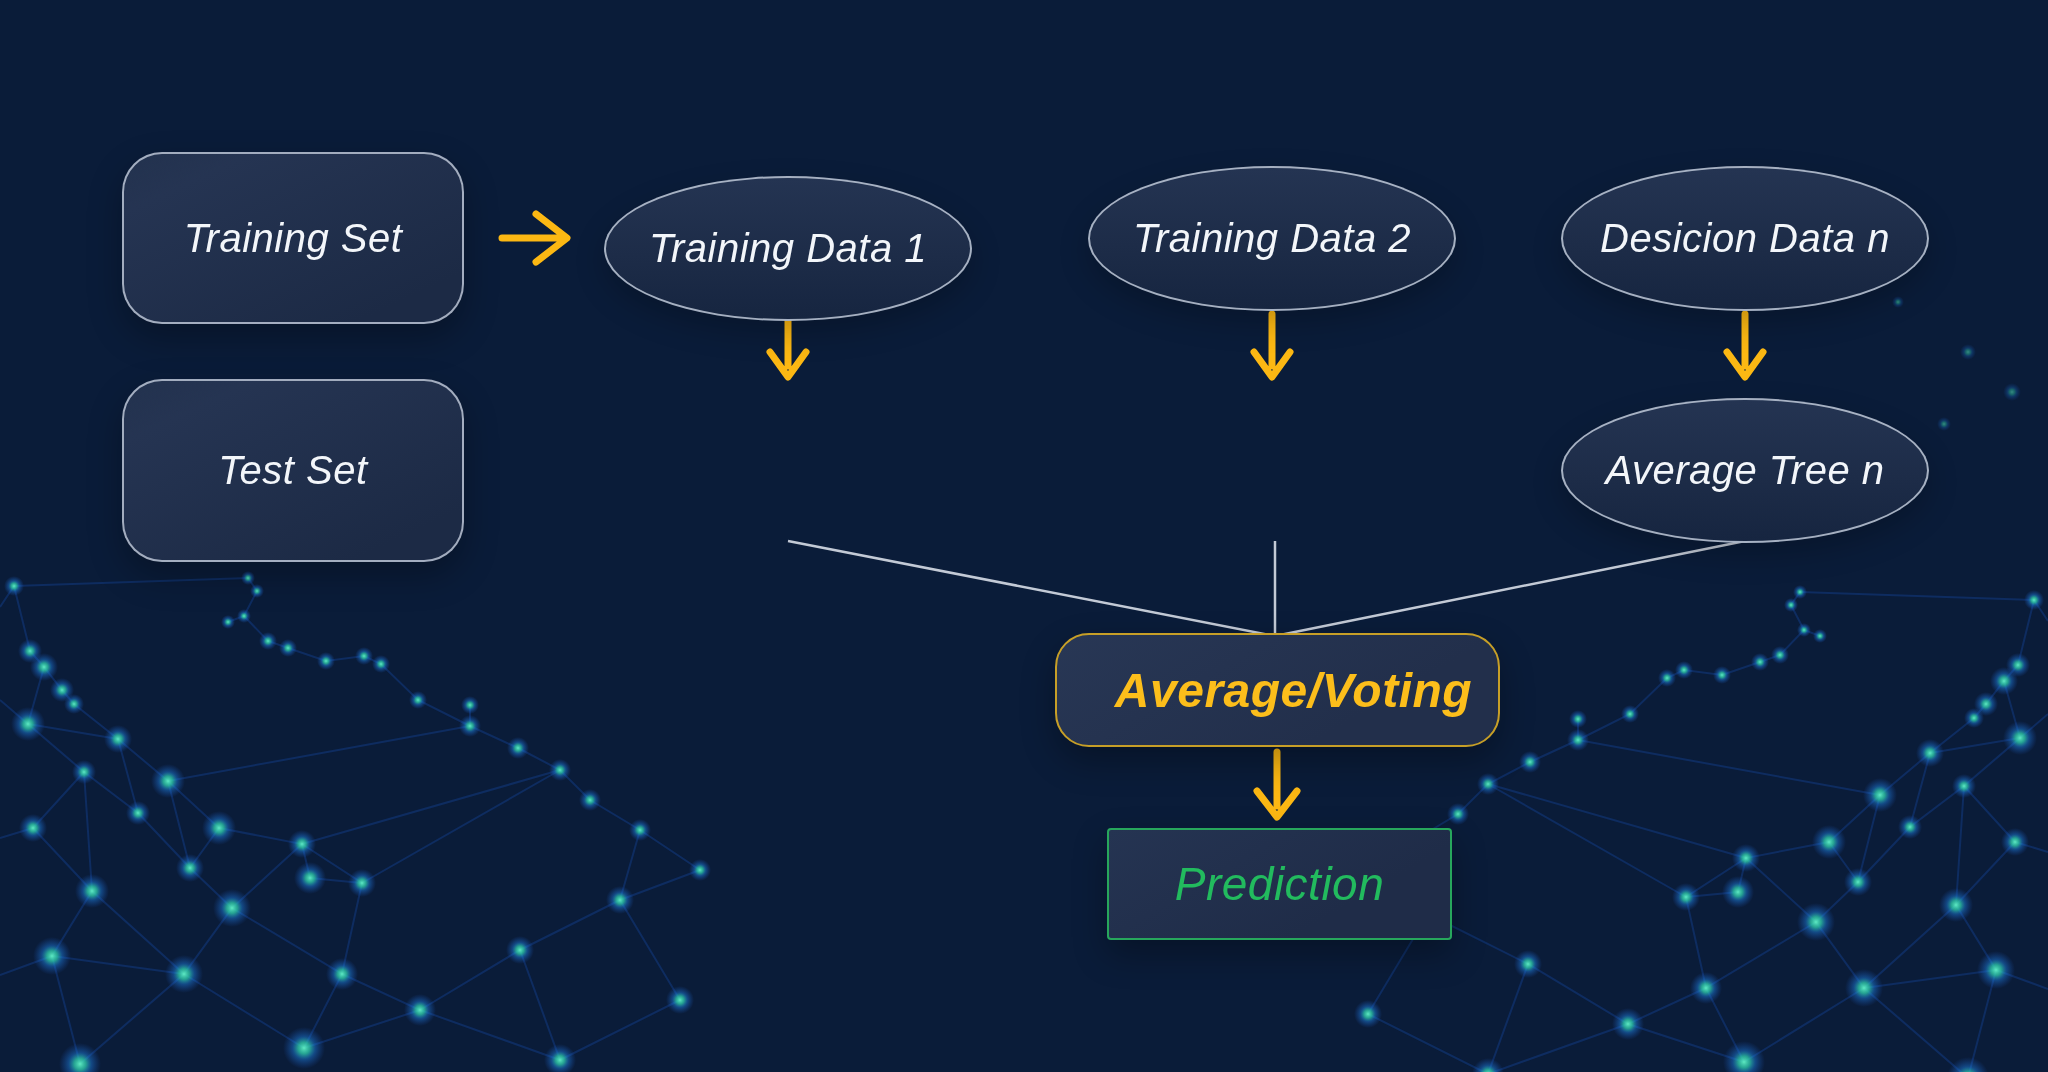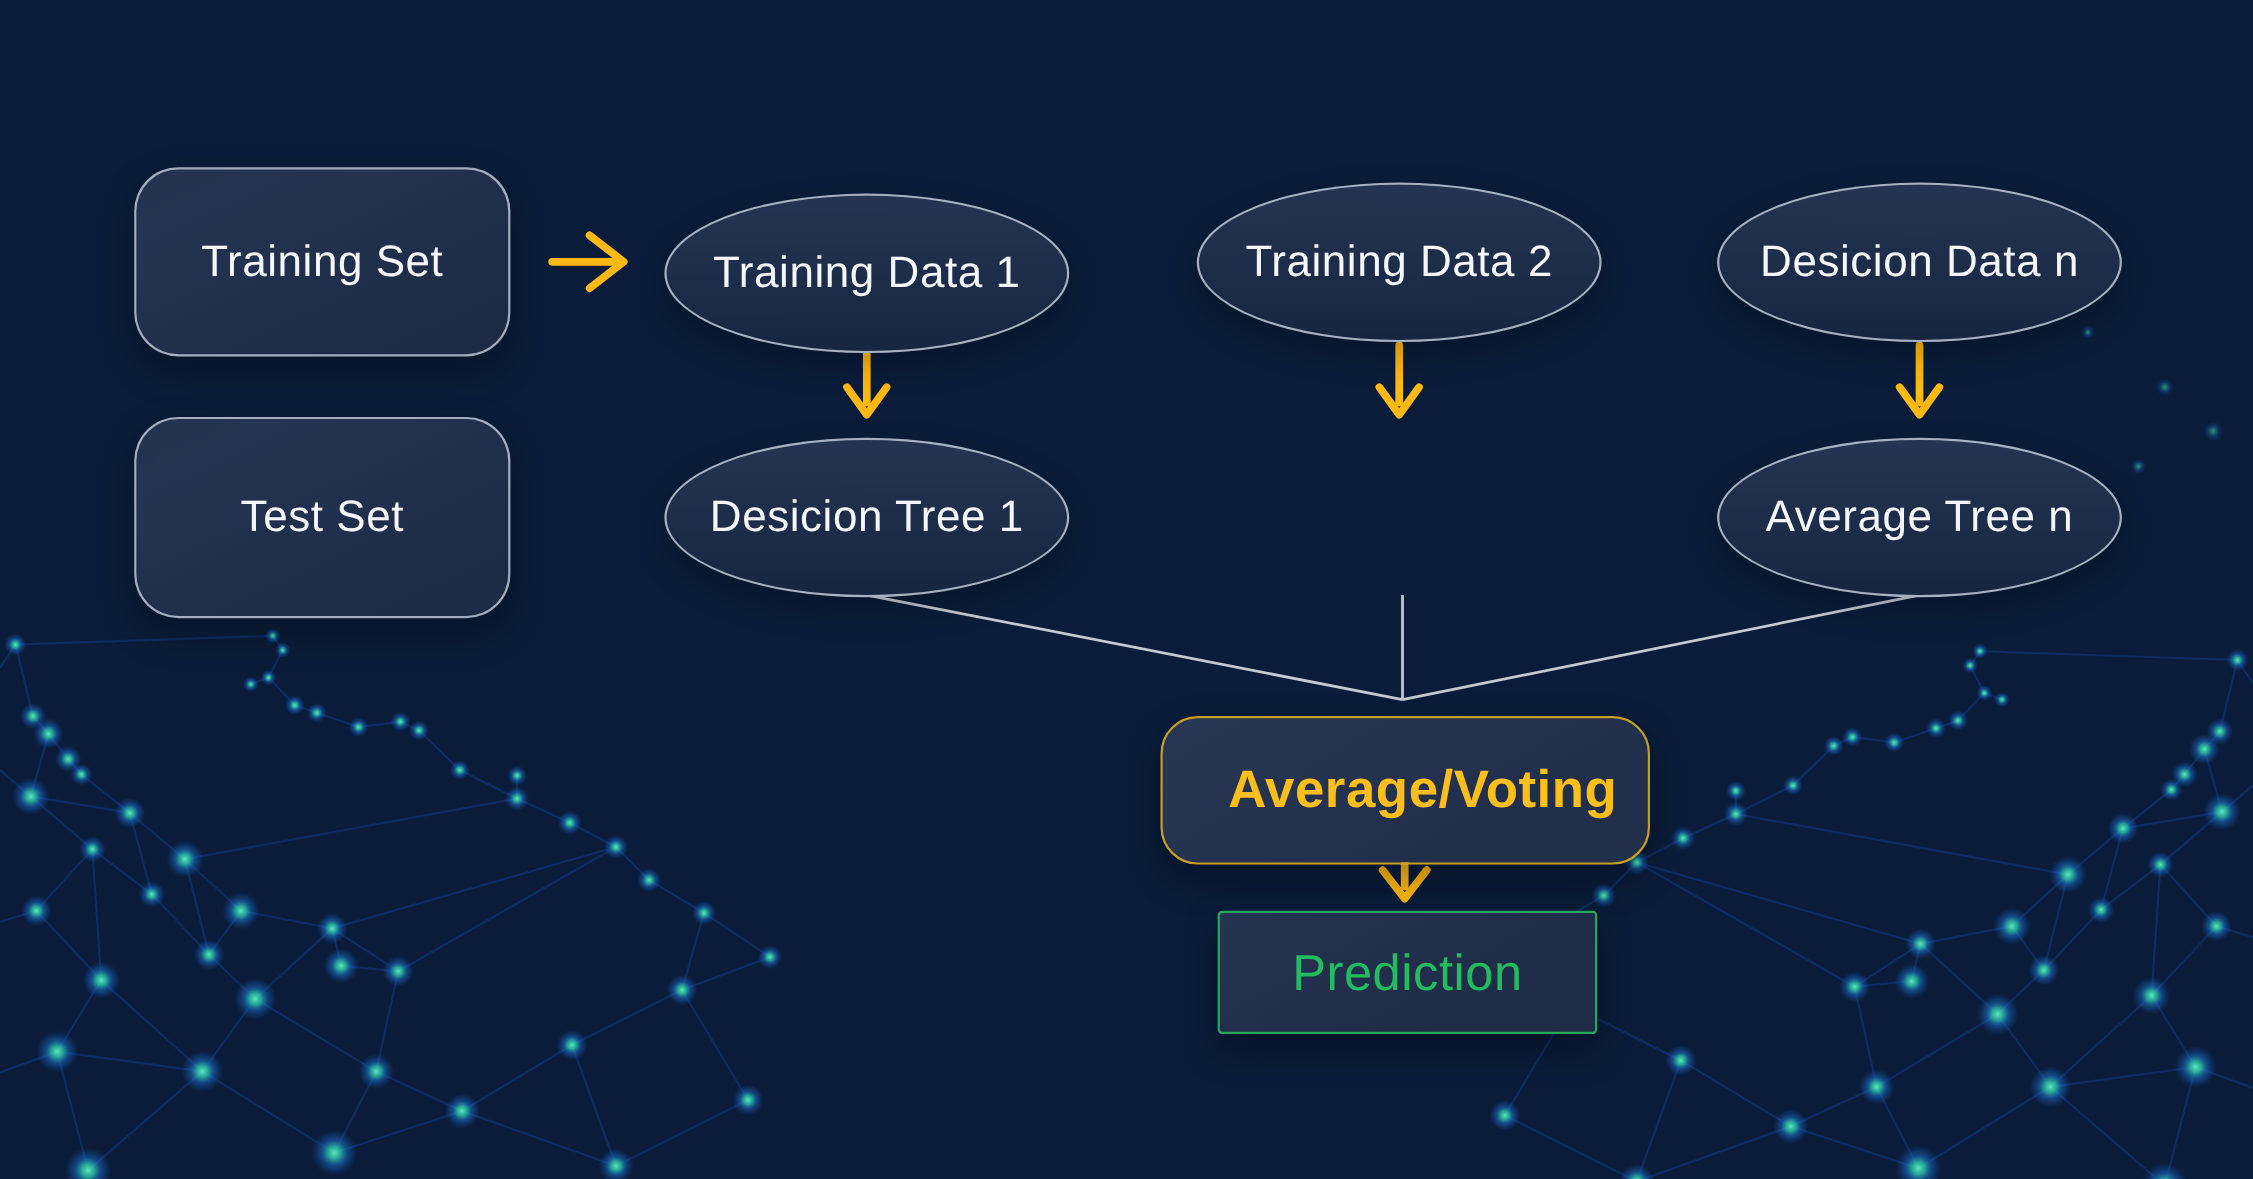--- a/index.html
+++ b/index.html
@@ -6,21 +6,21 @@
   .canvas{
     position:relative;width:2048px;height:1072px;overflow:hidden;
     background:#0a1c39;
     font-family:"Liberation Sans", sans-serif;
   }
   svg.layer{position:absolute;left:0;top:0;z-index:1;}
   svg.bg{z-index:0;}
   .node{
     position:absolute;display:flex;align-items:center;justify-content:center;
     box-sizing:border-box;z-index:2;text-align:center;
-    color:#f3f6fa;font-size:40px;font-weight:500;letter-spacing:.5px;
+    color:#f3f6fa;font-size:40px;font-weight:500;letter-spacing:.5px;font-style:italic;
   }
   .rect-node{
     border:2px solid rgba(200,209,224,.78);
     border-radius:40px;
     background:linear-gradient(155deg,#27365356 0%, #253452 18%, #1c2a45 85%);
     background-color:#20304c;
     box-shadow:0 14px 34px rgba(0,0,0,.28);
   }
   .ellipse-node{
     border:2px solid rgba(197,206,221,.82);
@@ -44,21 +44,21 @@
   }
   
   #training-set{left:122px;top:152px;width:342px;height:172px;}
   #test-set    {left:122px;top:379px;width:342px;height:183px;}
   #td1{left:604px; top:176px;width:368px;height:145px;}
   #td2{left:1088px;top:166px;width:368px;height:145px;}
   #td3{left:1561px;top:166px;width:368px;height:145px;}
   #dt1{left:604px; top:398px;width:368px;height:145px;}
   #dt2{left:1088px;top:398px;width:368px;height:145px;}
   #dt3{left:1561px;top:398px;width:368px;height:145px;}
-  #avg {left:1055px;top:651px;width:445px;height:135px;padding-left:32px;}
+  #avg {left:1055px;top:633px;width:445px;height:114px;padding-left:32px;}
   #pred{left:1107px;top:828px;width:345px;height:112px;}
 </style>
 </head>
 <body>
 
 <div class="canvas">
 
   <svg class="layer bg" width="2048" height="1072" viewBox="0 0 2048 1072">
     <defs>
       <radialGradient id="ng">
@@ -177,23 +177,20 @@
   <div class="node ellipse-node" id="td1">
     <span>Training Data 1</span>
   </div>
   <div class="node ellipse-node" id="td2">
     <span>Training Data 2</span>
   </div>
   <div class="node ellipse-node" id="td3">
     <span>Desicion Data n</span>
   </div>
 
-  <div class="node ellipse-node" id="dt1">
-    <span>Desicion Tree 1</span>
-  </div>
   <div class="node ellipse-node" id="dt3">
     <span>Average Tree n</span>
   </div>
 
   <div class="node avg-node" id="avg">
     <span>Average/Voting</span>
   </div>
 
   <div class="node pred-node" id="pred">
     <span>Prediction</span>

